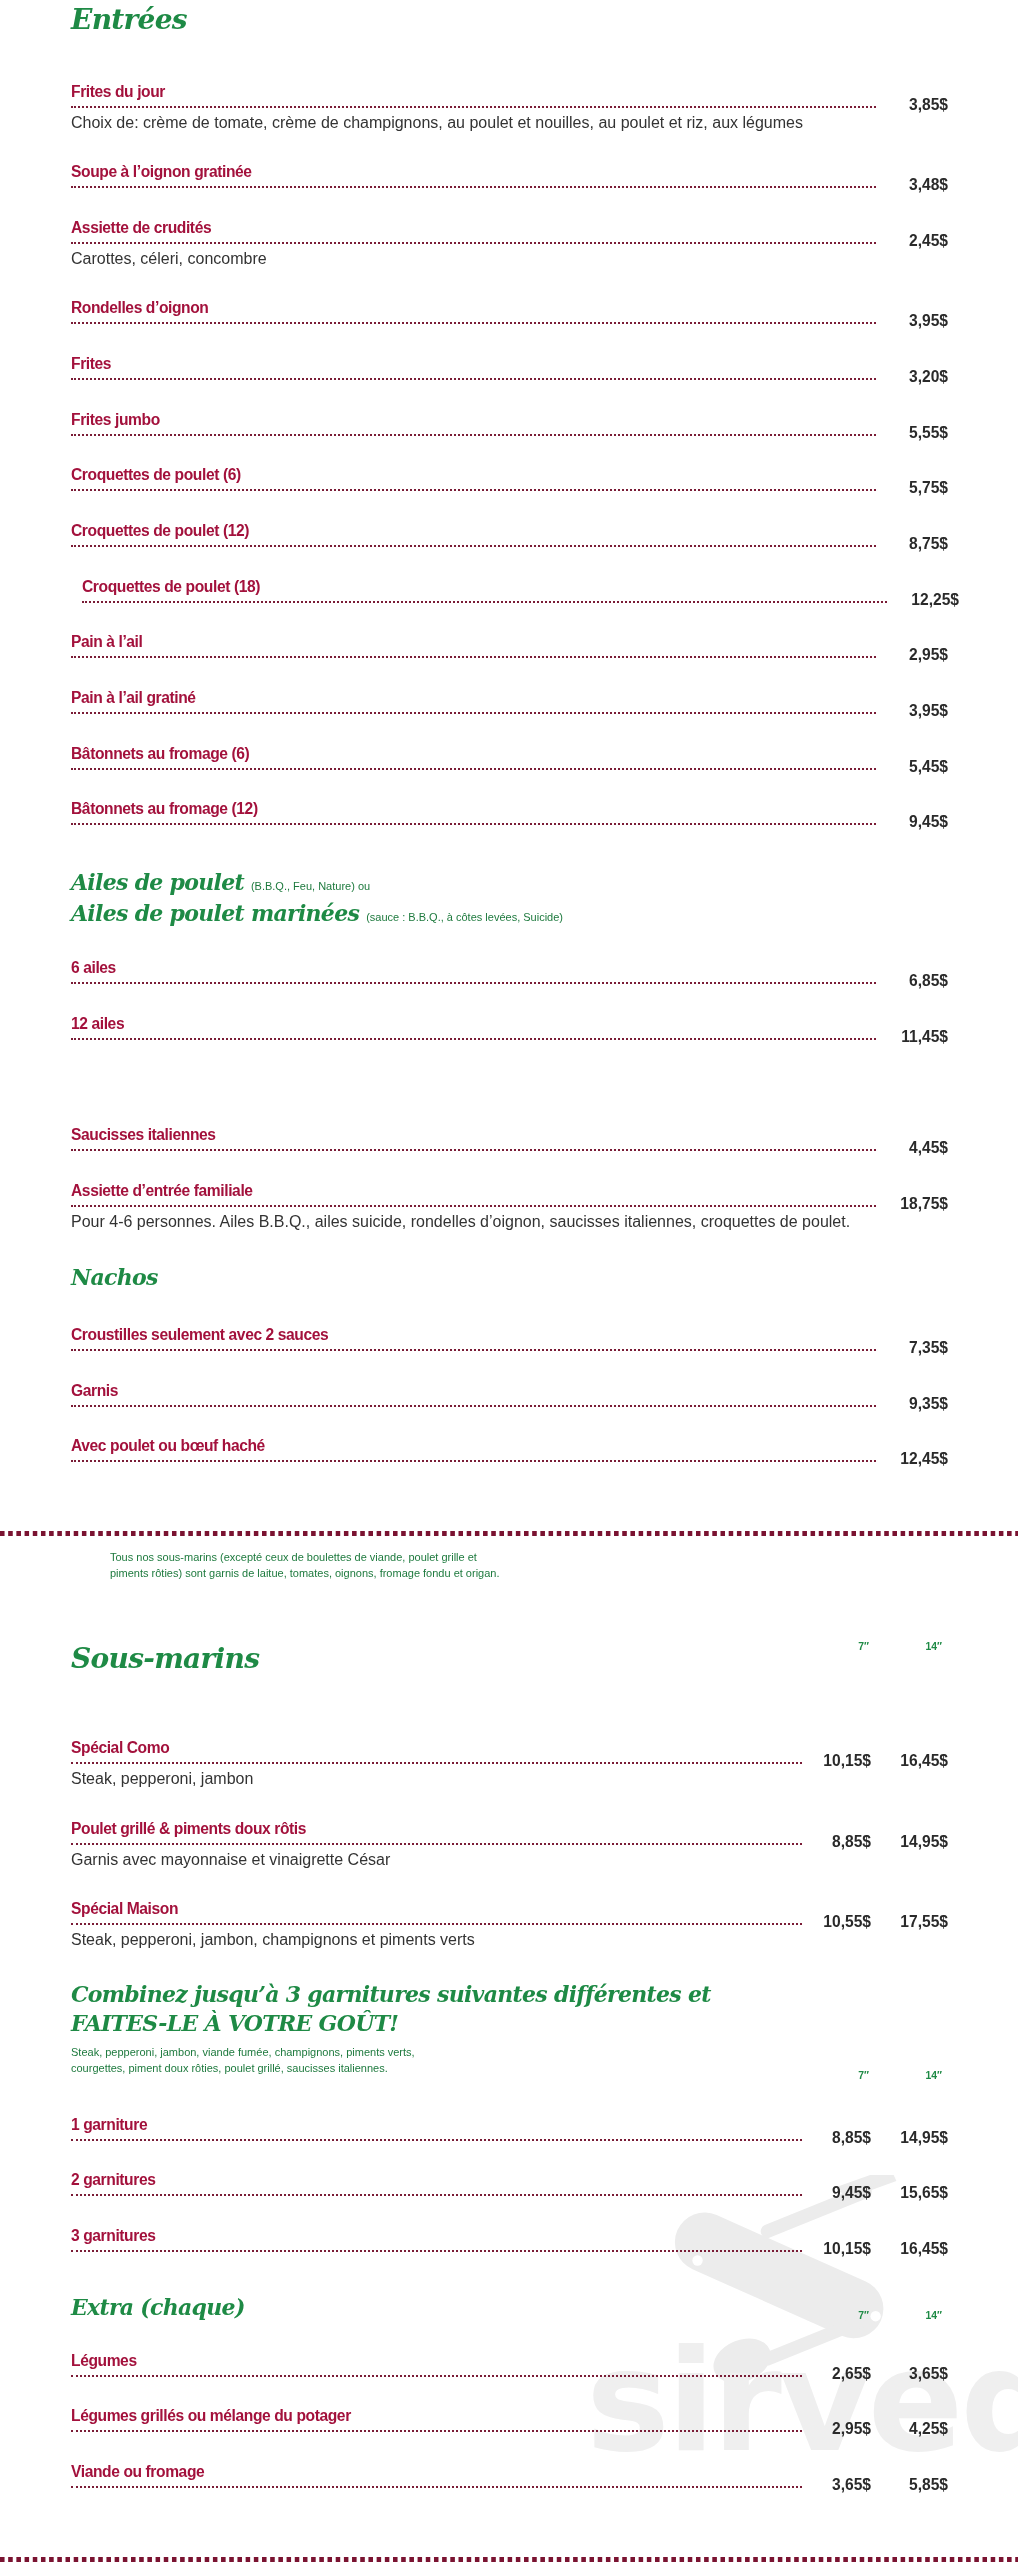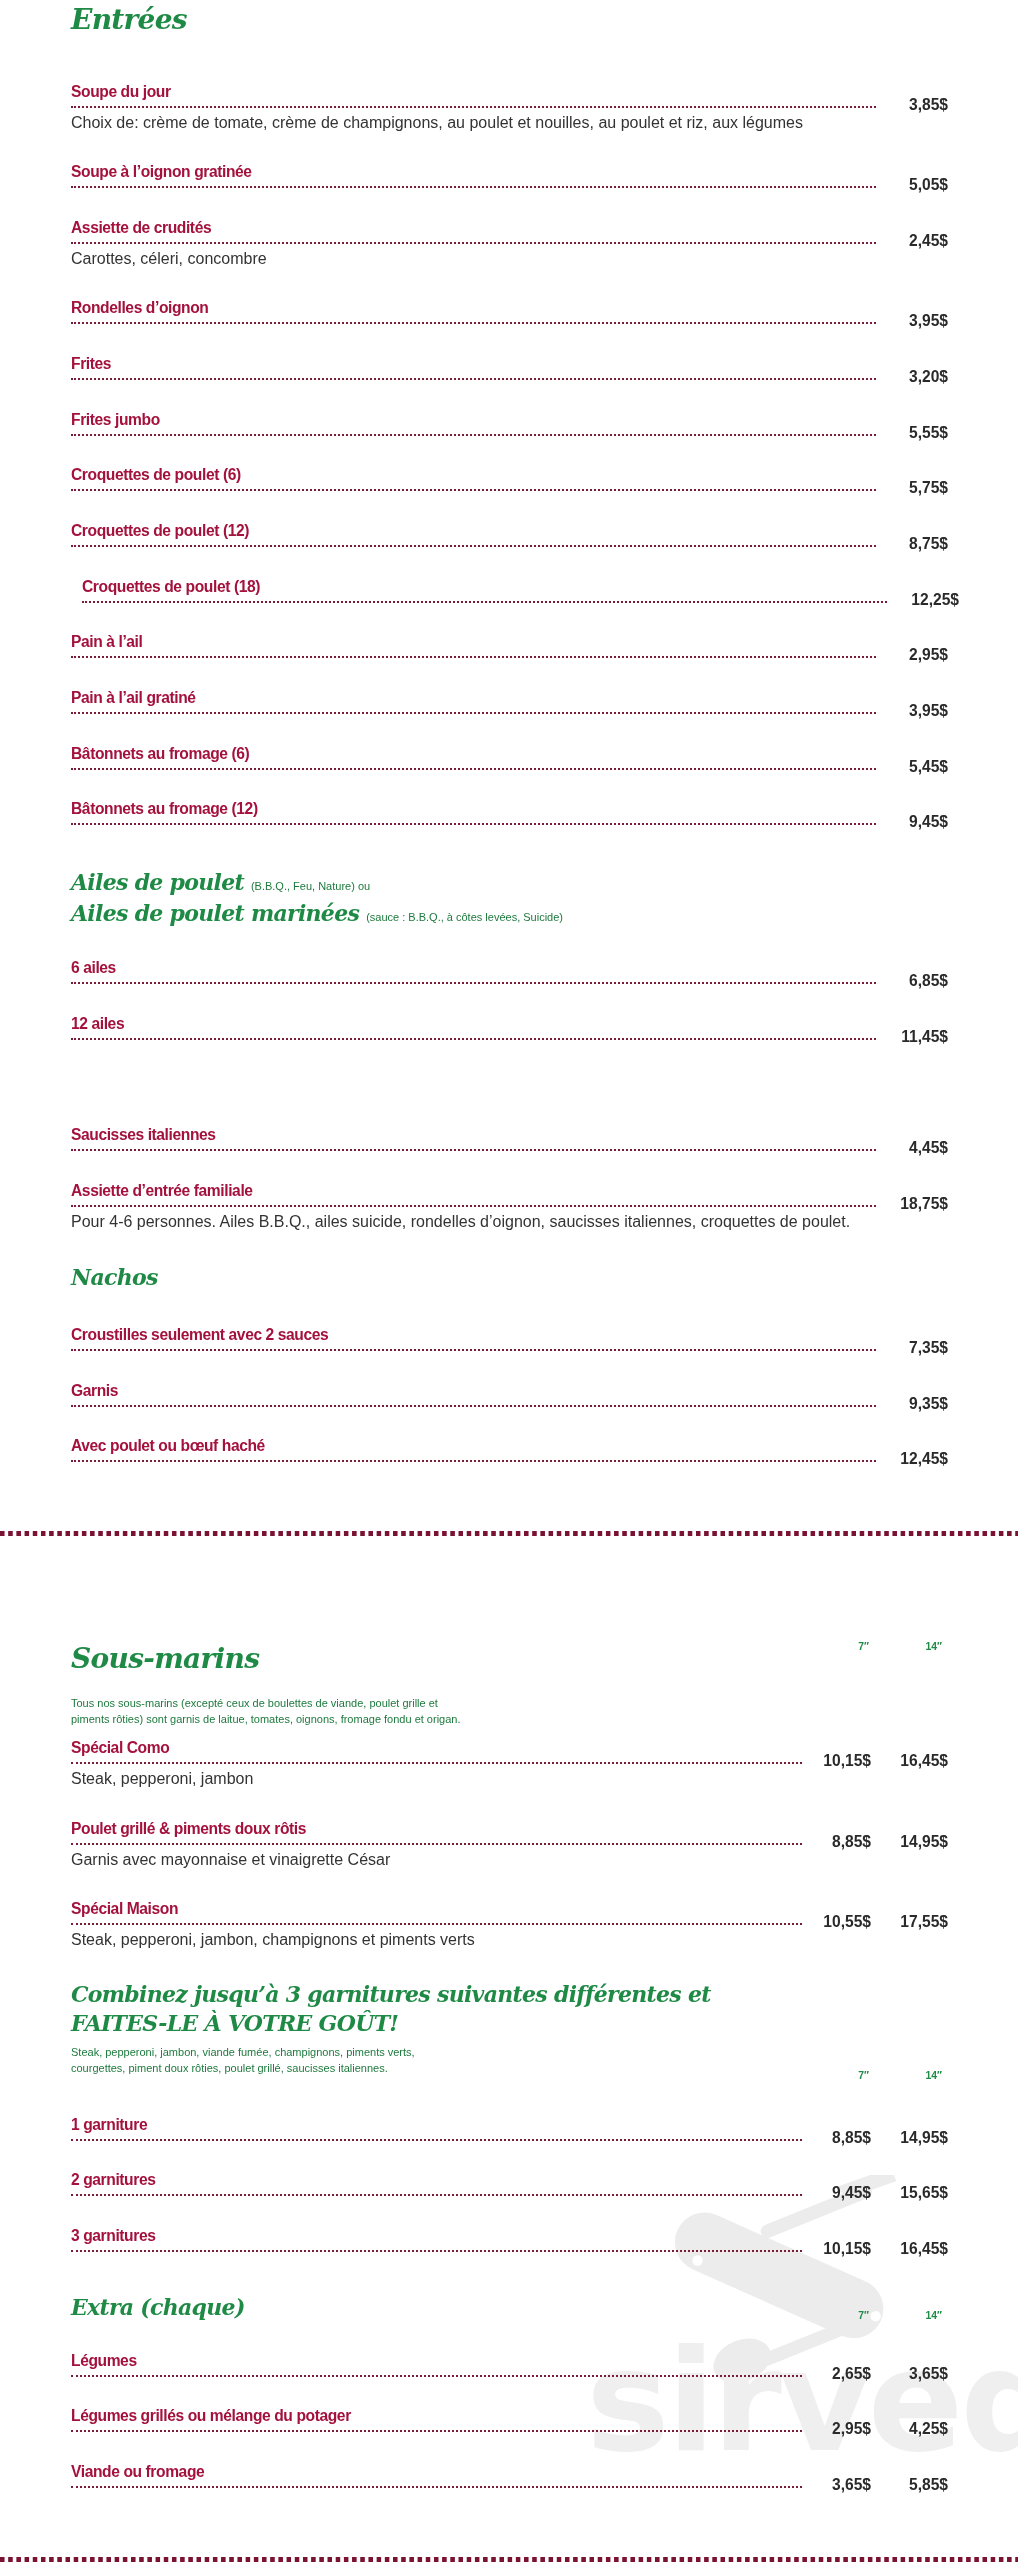--- a/index.html
+++ b/index.html
@@ -146,29 +146,29 @@
       </g>
       <circle cx="60" cy="115" r="7" fill="#ffffff"></circle>
       <circle cx="300" cy="190" r="7" fill="#ffffff"></circle>
     </svg>
     <div class="logo-text">sirved</div>
   </div>
 
   <div class="section-title big" style="top:3px;">Entrées</div>
 
   <div class="item single" style="top:83px;">
-    <span class="name">Soupe du jour</span>
+    <span class="name">Frites du jour</span>
     <span class="leader"></span>
     <span class="price">3,85$</span>
     <span class="desc">Choix de: crème de tomate, crème de champignons, au poulet et nouilles, au poulet et riz, aux légumes</span>
   </div>
   <div class="item single" style="top:163px;">
     <span class="name">Soupe à l’oignon gratinée</span>
     <span class="leader"></span>
-    <span class="price">5,05$</span>
+    <span class="price">3,48$</span>
   </div>
   <div class="item single" style="top:219px;">
     <span class="name">Assiette de crudités</span>
     <span class="leader"></span>
     <span class="price">2,45$</span>
     <span class="desc">Carottes, céleri, concombre</span>
   </div>
   <div class="item single" style="top:299px;">
     <span class="name">Rondelles d’oignon</span>
     <span class="leader"></span>
@@ -265,21 +265,21 @@
   </div>
   <div class="item single" style="top:1437px;">
     <span class="name">Avec poulet ou bœuf haché</span>
     <span class="leader"></span>
     <span class="price">12,45$</span>
   </div>
 
   <div class="divider" style="top:1531px;"></div>
 
   <div class="section-title big" style="top:1642px;">Sous-marins</div>
-  <div class="intro" style="top:1696px;">
+  <div class="intro" style="top:1550px;margin-left:39px;">
     <div>Tous nos sous-marins (excepté ceux de boulettes de viande, poulet grille et</div>
     <div>piments rôties) sont garnis de laitue, tomates, oignons, fromage fondu et origan.</div>
   </div>
   <div class="size-head" style="top:1641px; left:845px; width:24px;">7″</div>
   <div class="size-head" style="top:1641px; left:912px; width:30px;">14″</div>
 
   <div class="item double" style="top:1739px;">
     <span class="name">Spécial Como</span>
     <span class="leader"></span>
     <span class="price p7">10,15$</span>

